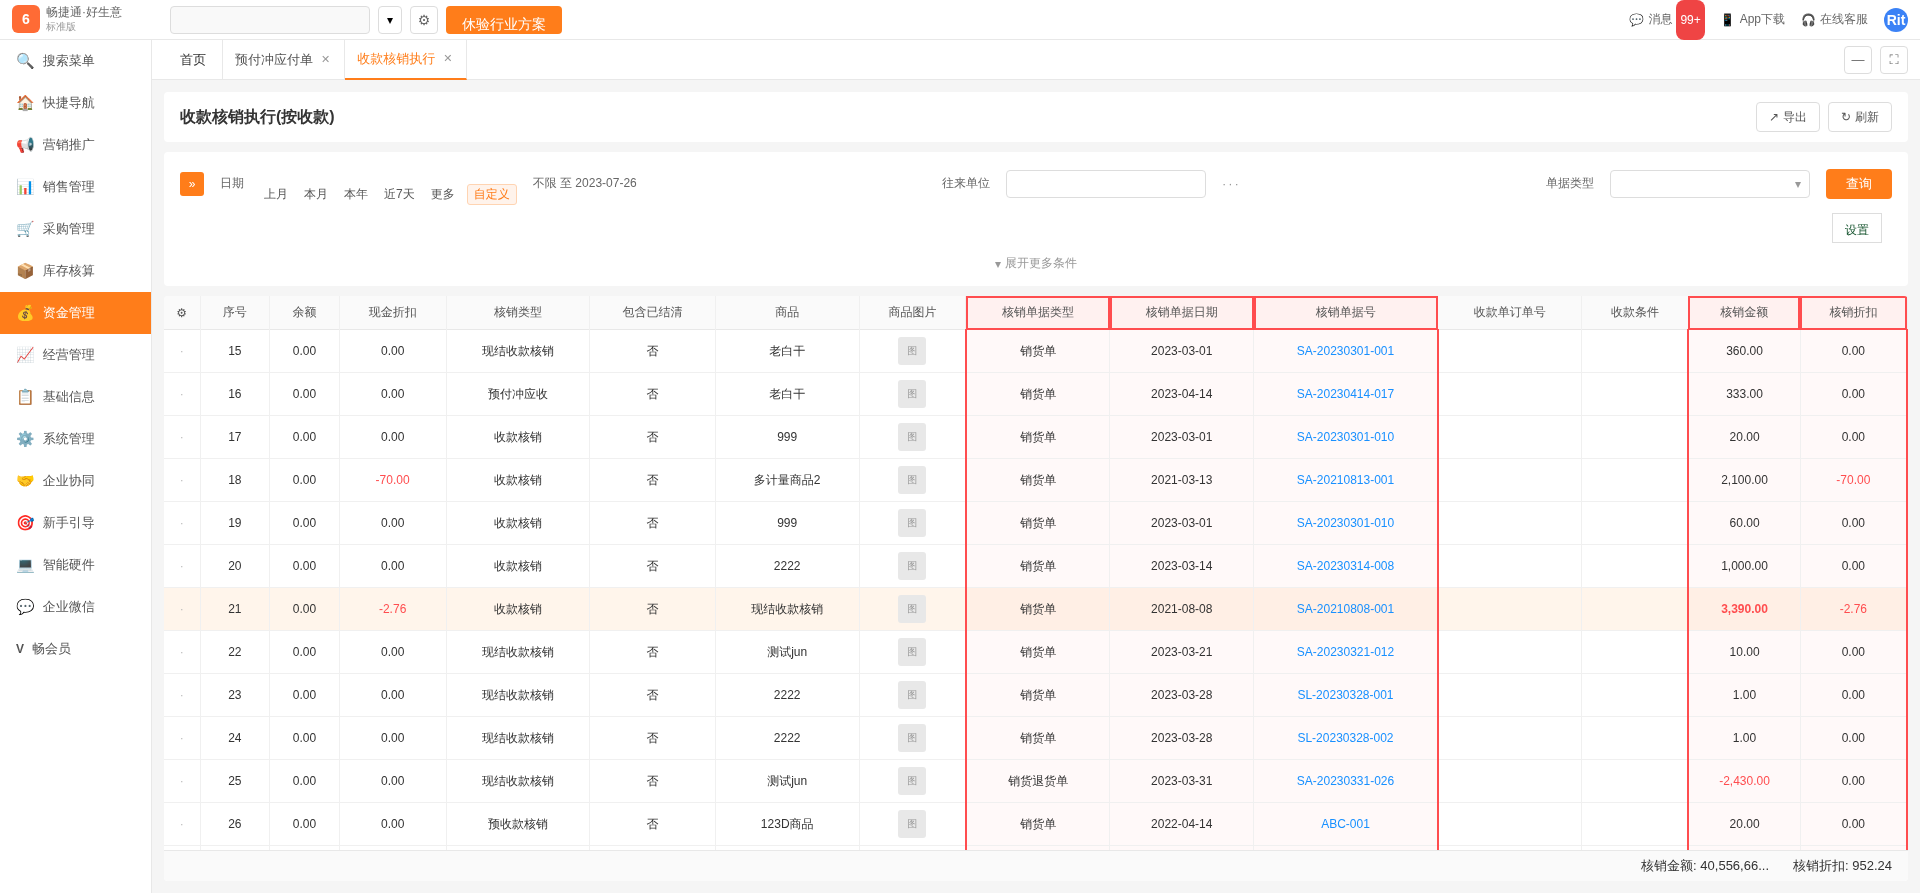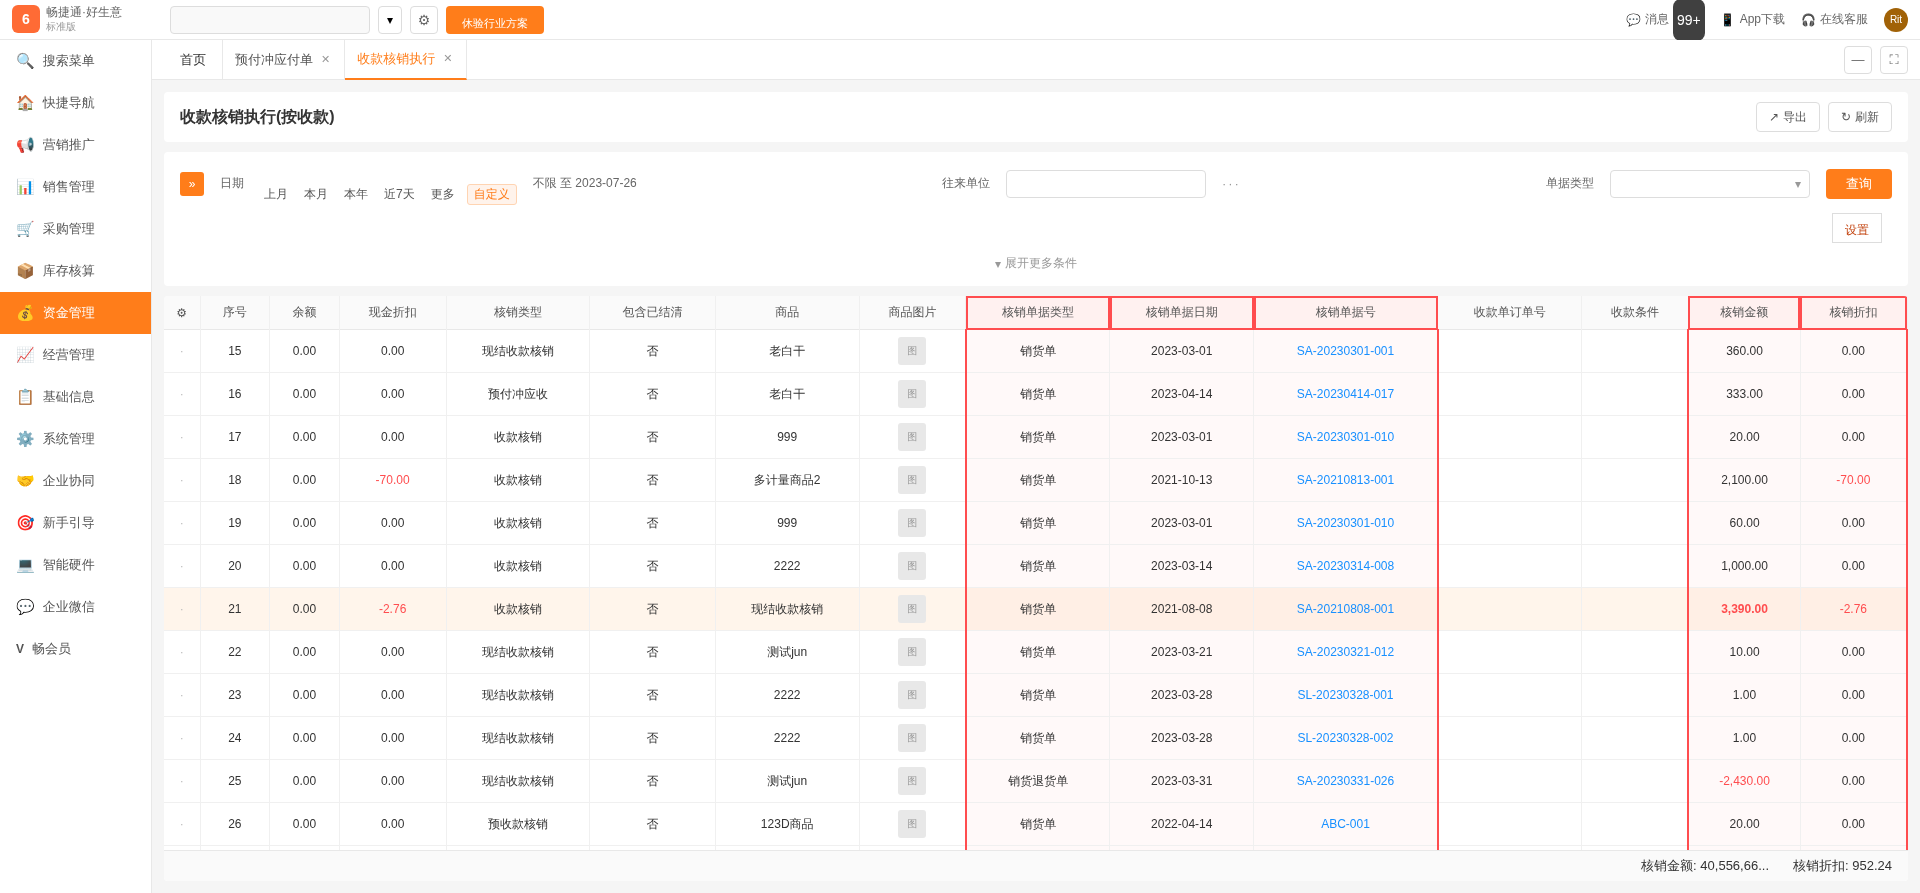--- a/index.html
+++ b/index.html
@@ -55,39 +55,39 @@
       width: 28px; height: 28px;
       border: 1px solid #ddd; border-radius: 4px;
       background: #fff; cursor: pointer;
       display: flex; align-items: center; justify-content: center;
       font-size: 14px; color: #666;
     }
     .industry-btn {
       height: 28px; padding: 10px 16px;
       background: #ff7d1a;
       color: #fff; border: none; border-radius: 4px;
-      cursor: pointer; font-size: 11px;
+      cursor: pointer; font-size: 14px;
     }
     .top-bar-right {
       display: flex; align-items: center; gap: 16px;
     }
     .top-right-item {
       display: flex; align-items: center; gap: 4px;
       font-size: 12px; color: #666; cursor: pointer;
     }
     .badge {
-      background: #404040;
-      color: #fff; font-size: 14px;
+      background: #ef4444;
+      color: #fff; font-size: 12px;
       padding: 13px 4px; border-radius: 8px;
     }
     .user-avatar {
       width: 24px; height: 24px;
-      background: #a16207; border-radius: 50%;
+      background: #3b82f6; border-radius: 50%;
       display: flex; align-items: center; justify-content: center;
-      font-size: 10px; color: #fff;
+      font-size: 14px; color: #fff; font-weight: bold;
     }
 
     
     .main-layout {
       display: flex;
       height: calc(100vh - 40px);
     }
 
     
     .sidebar {
@@ -244,21 +244,21 @@
     }
     .query-btn {
       height: 30px; padding: 0 20px;
       background: #ff7d1a;
       color: #fff; border: none; border-radius: 4px;
       cursor: pointer; font-size: 13px;
     }
     .settings-btn {
       height: 30px; padding: 8px 12px;
       border: 1px solid #ddd; border-radius: 0;
-      background: #fff; cursor: pointer; font-size: 12px; color: #c2410c;
+      background: #fff; cursor: pointer; font-size: 12px; color: #14532d;
     }
     .expand-conditions {
       display: flex; align-items: center; justify-content: center;
       gap: 4px;
       font-size: 12px; color: #999; cursor: pointer;
       padding: 4px 0;
     }
 
     
     .table-container {
@@ -591,21 +591,21 @@
     <td>18</td>
     <td>0.00</td>
     <td class="red">-70.00</td>
     <td>收款核销</td>
     <td>否</td>
     <td>多计量商品2</td>
     <td style="text-align:center;">
     <div style="width:28px;height:28px;background:#e8e8e8;border-radius:3px;display:inline-flex;align-items:center;justify-content:center;font-size:10px;color:#999;">图</div>
   </td>
     <td style="border-left:2px solid #ff4d4f;border-right:1px solid #f0f0f0;background:rgba(255,77,79,0.03);">销货单</td>
-    <td style="background:rgba(255,77,79,0.03);">2021-10-13</td>
+    <td style="background:rgba(255,77,79,0.03);">2021-03-13</td>
     <td class="link" style="border-right:2px solid #ff4d4f;background:rgba(255,77,79,0.03);">SA-20210813-001</td>
     <td></td>
     <td></td>
     <td style="border-left:2px solid #ff4d4f;border-right:1px solid #f0f0f0;background:rgba(255,77,79,0.03);" class="">2,100.00</td>
     <td style="border-right:2px solid #ff4d4f;background:rgba(255,77,79,0.03);" class="red">-70.00</td>
   </tr>
                 <tr>
     <td style="text-align:center;color:#bbb;">·</td>
     <td>19</td>
     <td>0.00</td>

